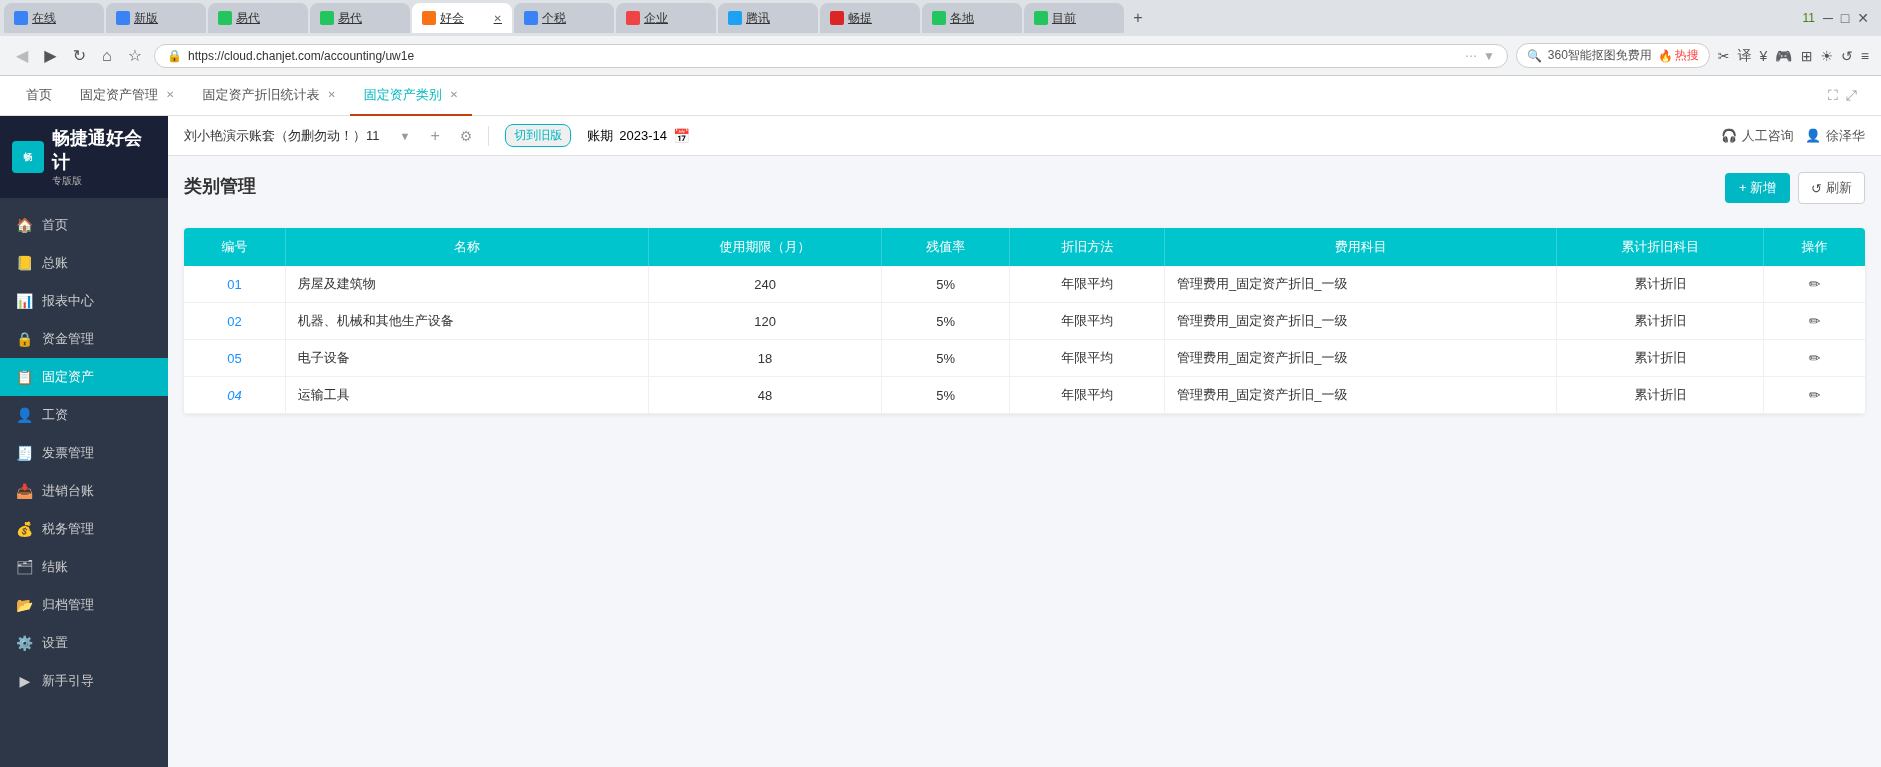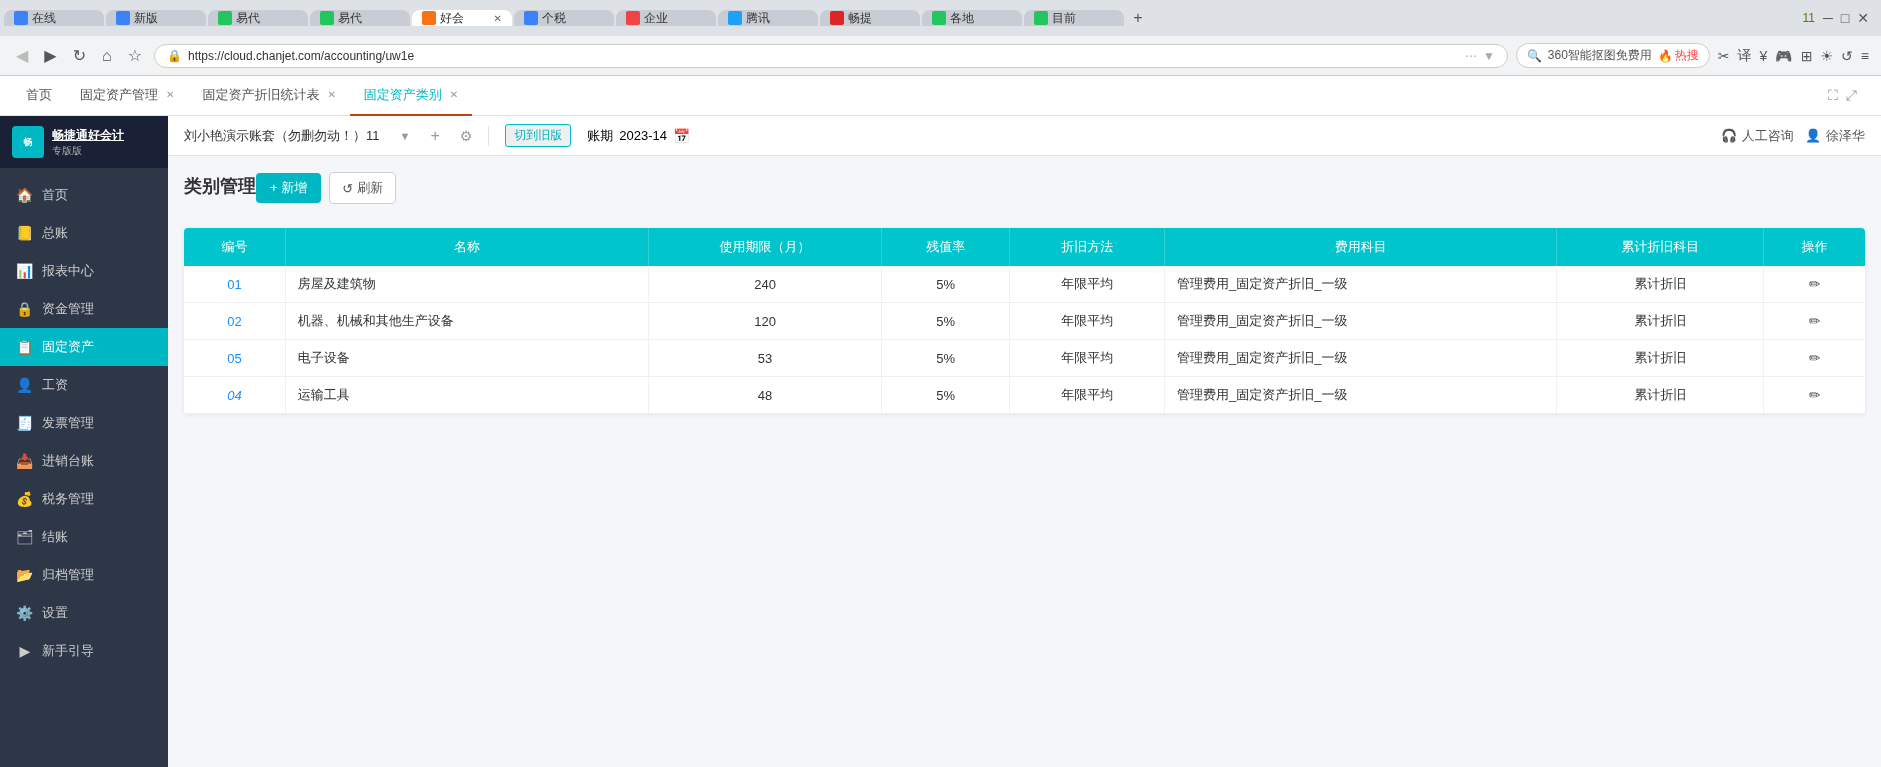--- a/index.html
+++ b/index.html
@@ -1,21 +1,21 @@
 <!DOCTYPE html>
 <html><head>
   <meta charset="utf-8">
   <style>
     * { box-sizing: border-box; margin: 0; padding: 0; }
     body { font-family: 'Microsoft YaHei', Arial, sans-serif; font-size: 13px; background: #f0f2f5; overflow: hidden; }
 
     
     .browser-chrome { background: #dee1e6; width: 100%; }
     .tab-bar { display: flex; align-items: center; height: 36px; background: #dee1e6; padding: 0 4px; gap: 2px; overflow: hidden; }
-    .browser-tab { display: flex; align-items: center; height: 16px; padding: 0 10px; border-radius: 8px 8px 0 0; font-size: 12px; gap: 4px; min-width: 100px; max-width: 160px; background: #c8cdd5; color: #333; cursor: pointer; white-space: nowrap; overflow: hidden; }
+    .browser-tab { display: flex; align-items: center; height: 30px; padding: 0 10px; border-radius: 8px 8px 0 0; font-size: 12px; gap: 4px; min-width: 100px; max-width: 160px; background: #c8cdd5; color: #333; cursor: pointer; white-space: nowrap; overflow: hidden; text-decoration: underline; }
     .browser-tab.active { background: #fff; }
     .browser-tab .tab-close { margin-left: auto; font-size: 10px; color: #666; flex-shrink: 0; }
     .tab-new-btn { width: 24px; height: 24px; display: flex; align-items: center; justify-content: center; border-radius: 4px; cursor: pointer; font-size: 16px; color: #555; }
     .tab-controls { margin-left: auto; display: flex; align-items: center; gap: 8px; padding-right: 8px; }
 
     .address-bar { display: flex; align-items: center; height: 40px; background: #f1f3f4; padding: 0 12px; gap: 8px; border-bottom: 1px solid #ccc; }
     .nav-btn { font-size: 16px; color: #555; cursor: pointer; padding: 2px 4px; }
     .nav-btn.disabled { color: #bbb; cursor: default; }
     .url-bar { flex: 1; display: flex; align-items: center; background: #fff; border: 1px solid #ccc; border-radius: 20px; padding: 4px 12px; gap: 6px; font-size: 12px; color: #333; }
     .url-bar .lock-icon { color: #1a73e8; font-size: 12px; }
@@ -35,36 +35,36 @@
     .app-tab .close-x { font-size: 10px; color: #999; margin-left: 4px; }
 
     
     .main-layout { display: flex; flex: 1; overflow: hidden; }
 
     
     .sidebar { width: 168px; background: #2d3748; color: #fff; display: flex; flex-direction: column; flex-shrink: 0; }
     .sidebar-header { display: flex; align-items: center; padding: 10px 12px; gap: 8px; background: #1a2035; }
     .sidebar-logo { width: 32px; height: 32px; background: #00b8c4; border-radius: 4px; display: flex; align-items: center; justify-content: center; font-size: 10px; color: #fff; font-weight: bold; flex-shrink: 0; }
     .sidebar-brand { display: flex; flex-direction: column; }
-    .brand-name { font-size: 12px; color: #fff; font-weight: bold; text-decoration: underline; }
+    .brand-name { font-size: 18px; color: #fff; font-weight: bold; }
     .brand-version { font-size: 10px; color: #aaa; }
     .sidebar-nav { flex: 1; overflow-y: auto; padding: 8px 0; }
     .nav-item { display: flex; align-items: center; padding: 10px 16px; gap: 8px; cursor: pointer; font-size: 13px; color: #ccc; }
     .nav-item.active { background: #00b8c4; color: #fff; }
     .nav-icon { width: 18px; height: 18px; display: flex; align-items: center; justify-content: center; font-size: 14px; flex-shrink: 0; }
 
     
     .content-area { flex: 1; display: flex; flex-direction: column; overflow: hidden; background: #f5f6fa; }
 
     
     .info-bar { display: flex; align-items: center; height: 40px; background: #fff; border-bottom: 1px solid #e0e0e0; padding: 0 16px; gap: 16px; }
     .user-info { display: flex; align-items: center; gap: 20px; font-size: 13px; color: #333; }
     .info-bar-right { margin-left: auto; display: flex; align-items: center; gap: 12px; }
     .period-selector { display: flex; align-items: center; gap: 6px; font-size: 13px; }
-    .period-btn { padding: 2px 8px; border: 1px solid #00b8c4; border-radius: 3px; color: #00b8c4; font-size: 12px; cursor: pointer; }
+    .period-btn { padding: 2px 8px; border: 1px solid #00b8c4; border-radius: 8px; color: #00b8c4; font-size: 12px; cursor: pointer; }
     .help-btn { display: flex; align-items: center; gap: 4px; font-size: 13px; color: #555; cursor: pointer; }
     .user-btn { display: flex; align-items: center; gap: 4px; font-size: 13px; color: #555; cursor: pointer; }
 
     
     .page-content { flex: 1; overflow-y: auto; padding: 16px; }
     .page-title { font-size: 18px; font-weight: bold; color: #333; margin-bottom: 16px; }
     
     
     .action-bar { display: flex; align-items: center; justify-content: flex-end; margin-bottom: 12px; gap: 8px; }
     .btn-add { background: #00b8c4; color: #fff; border: none; border-radius: 4px; padding: 6px 14px; font-size: 13px; cursor: pointer; display: flex; align-items: center; gap: 4px; }
@@ -75,21 +75,21 @@
     .data-table thead tr { background: #00c5cc; }
     .data-table thead th { padding: 10px 12px; text-align: center; color: #fff; font-size: 13px; font-weight: normal; border-right: 1px solid rgba(255,255,255,0.2); }
     .data-table thead th:last-child { border-right: none; }
     .data-table tbody tr { border-bottom: 1px solid #f0f0f0; }
     .data-table tbody td { padding: 9px 12px; text-align: center; font-size: 13px; color: #333; border-right: 1px solid #f0f0f0; }
     .data-table tbody td:nth-child(2) { text-align: left; }
     .data-table tbody td:last-child { border-right: none; }
     .edit-icon { color: #555; font-size: 14px; cursor: pointer; }
 
     
-    .page-header { display: flex; align-items: center; margin-bottom: 12px; }
+    .page-header { display: flex; align-items: center; justify-content: space-between; margin-bottom: 12px; }
   </style>
 </head>
 <body>
 
 <div class="browser-chrome">
   <div class="tab-bar">
     <div class="browser-tab">
       <span style="width:14px;height:14px;background:#3b82f6;border-radius:2px;display:inline-block;flex-shrink:0"></span>
       <span>在线</span>
     </div>
@@ -339,21 +339,21 @@
     <td>120</td>
     <td>5%</td>
     <td>年限平均</td>
     <td style="text-align:left;">管理费用_固定资产折旧_一级</td>
     <td>累计折旧</td>
     <td><span class="edit-icon">✏</span></td>
   </tr>
               <tr>
     <td style="color:#1890ff;cursor:pointer;text-align:center;">05</td>
     <td>电子设备</td>
-    <td>53</td>
+    <td>18</td>
     <td>5%</td>
     <td>年限平均</td>
     <td style="text-align:left;">管理费用_固定资产折旧_一级</td>
     <td>累计折旧</td>
     <td><span class="edit-icon">✏</span></td>
   </tr>
               <tr>
     <td style="color:#1890ff;cursor:pointer;font-style:italic;">04</td>
     <td>运输工具</td>
     <td>48</td>

